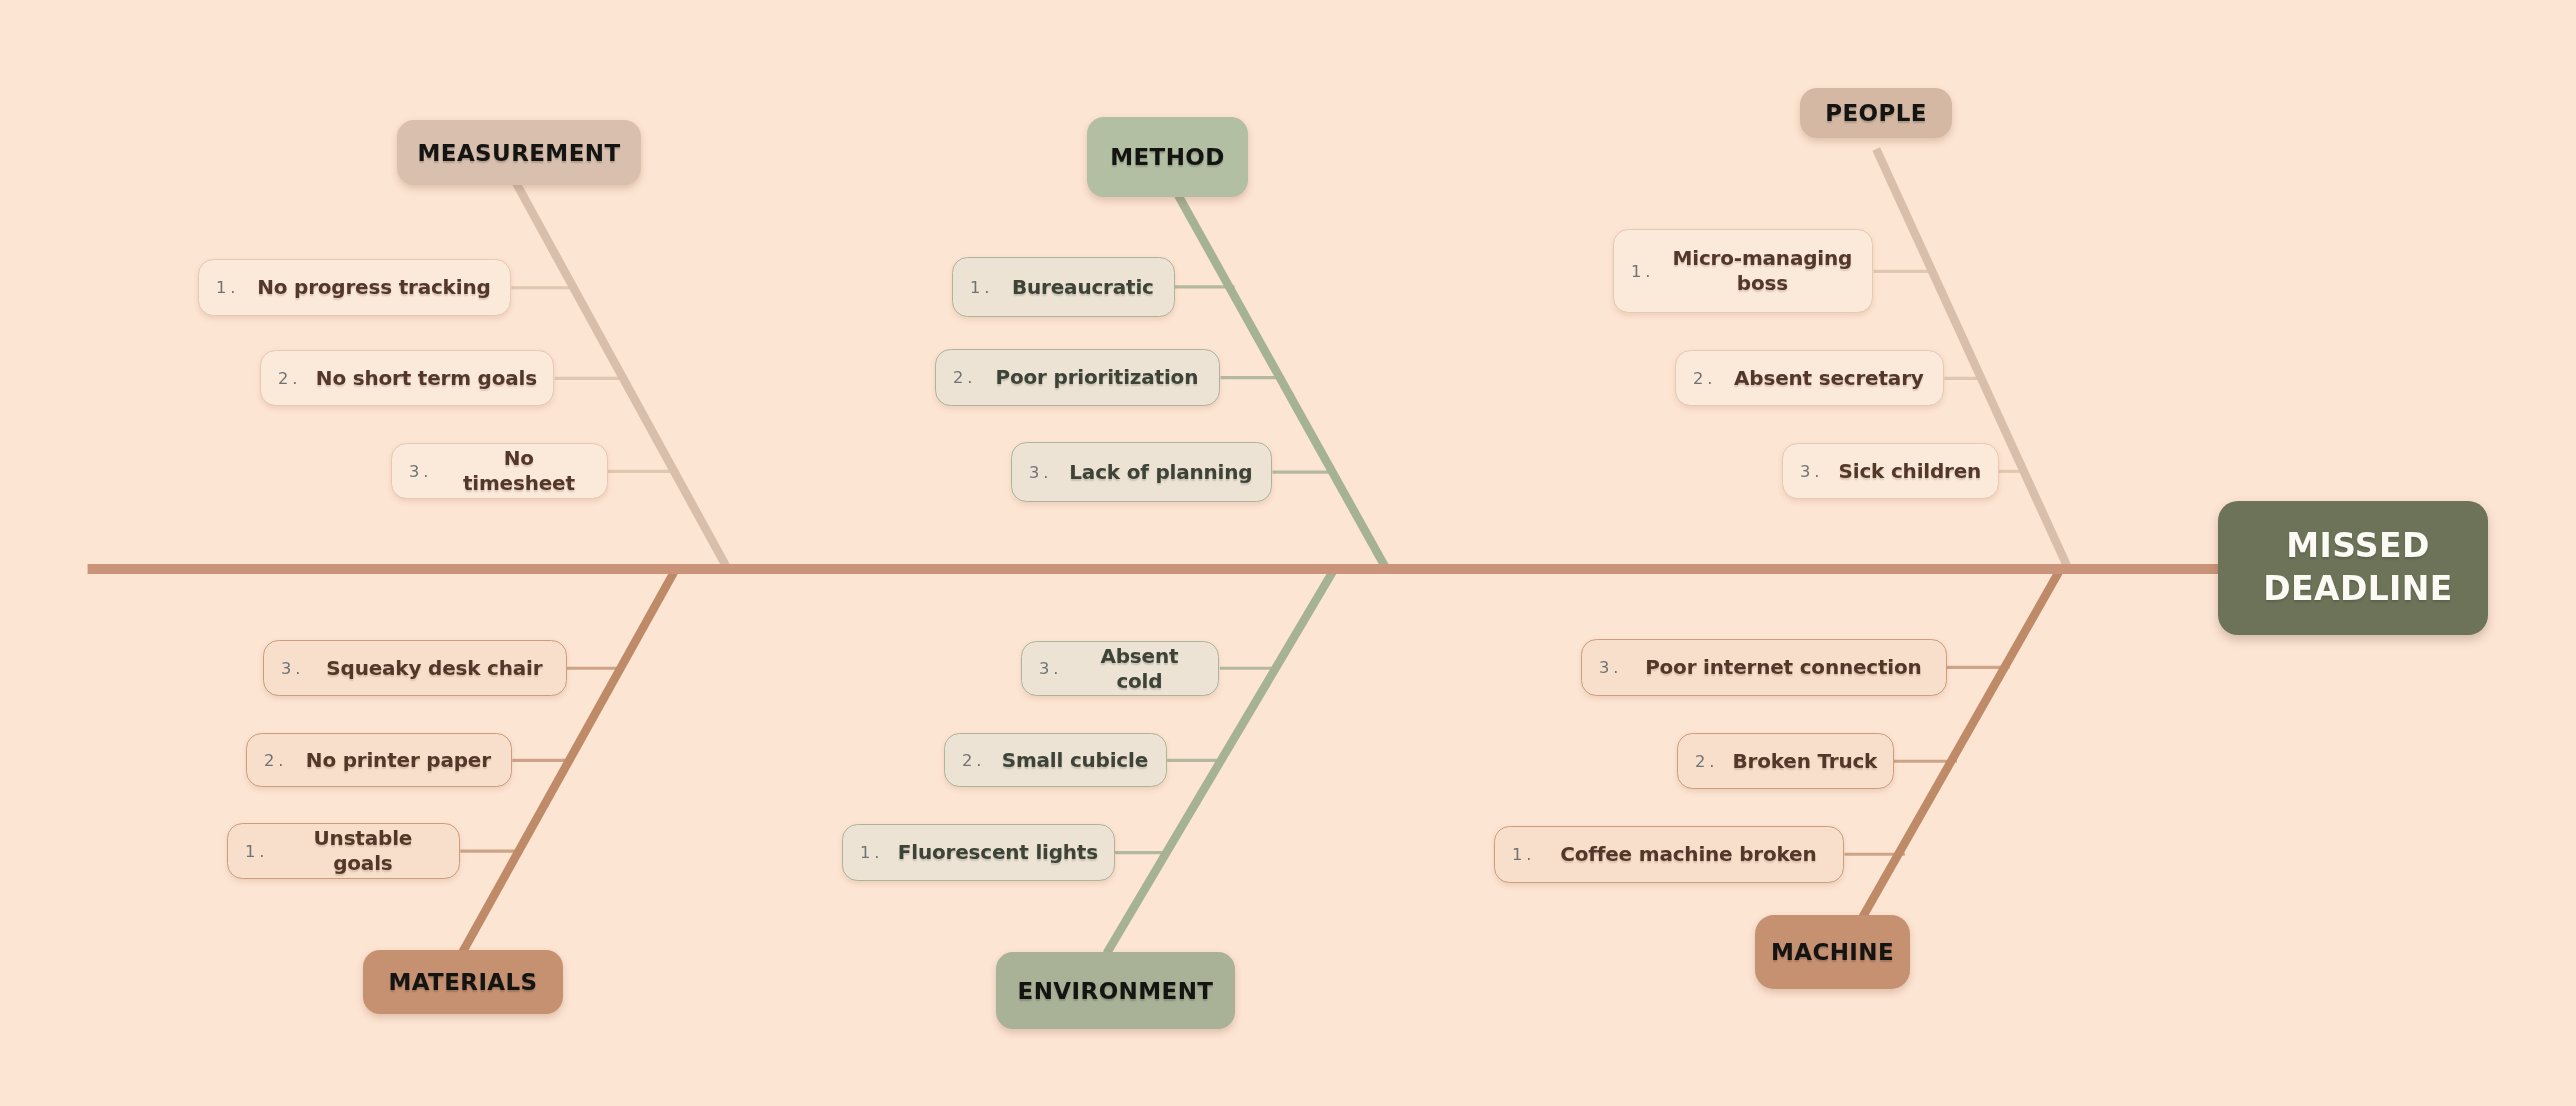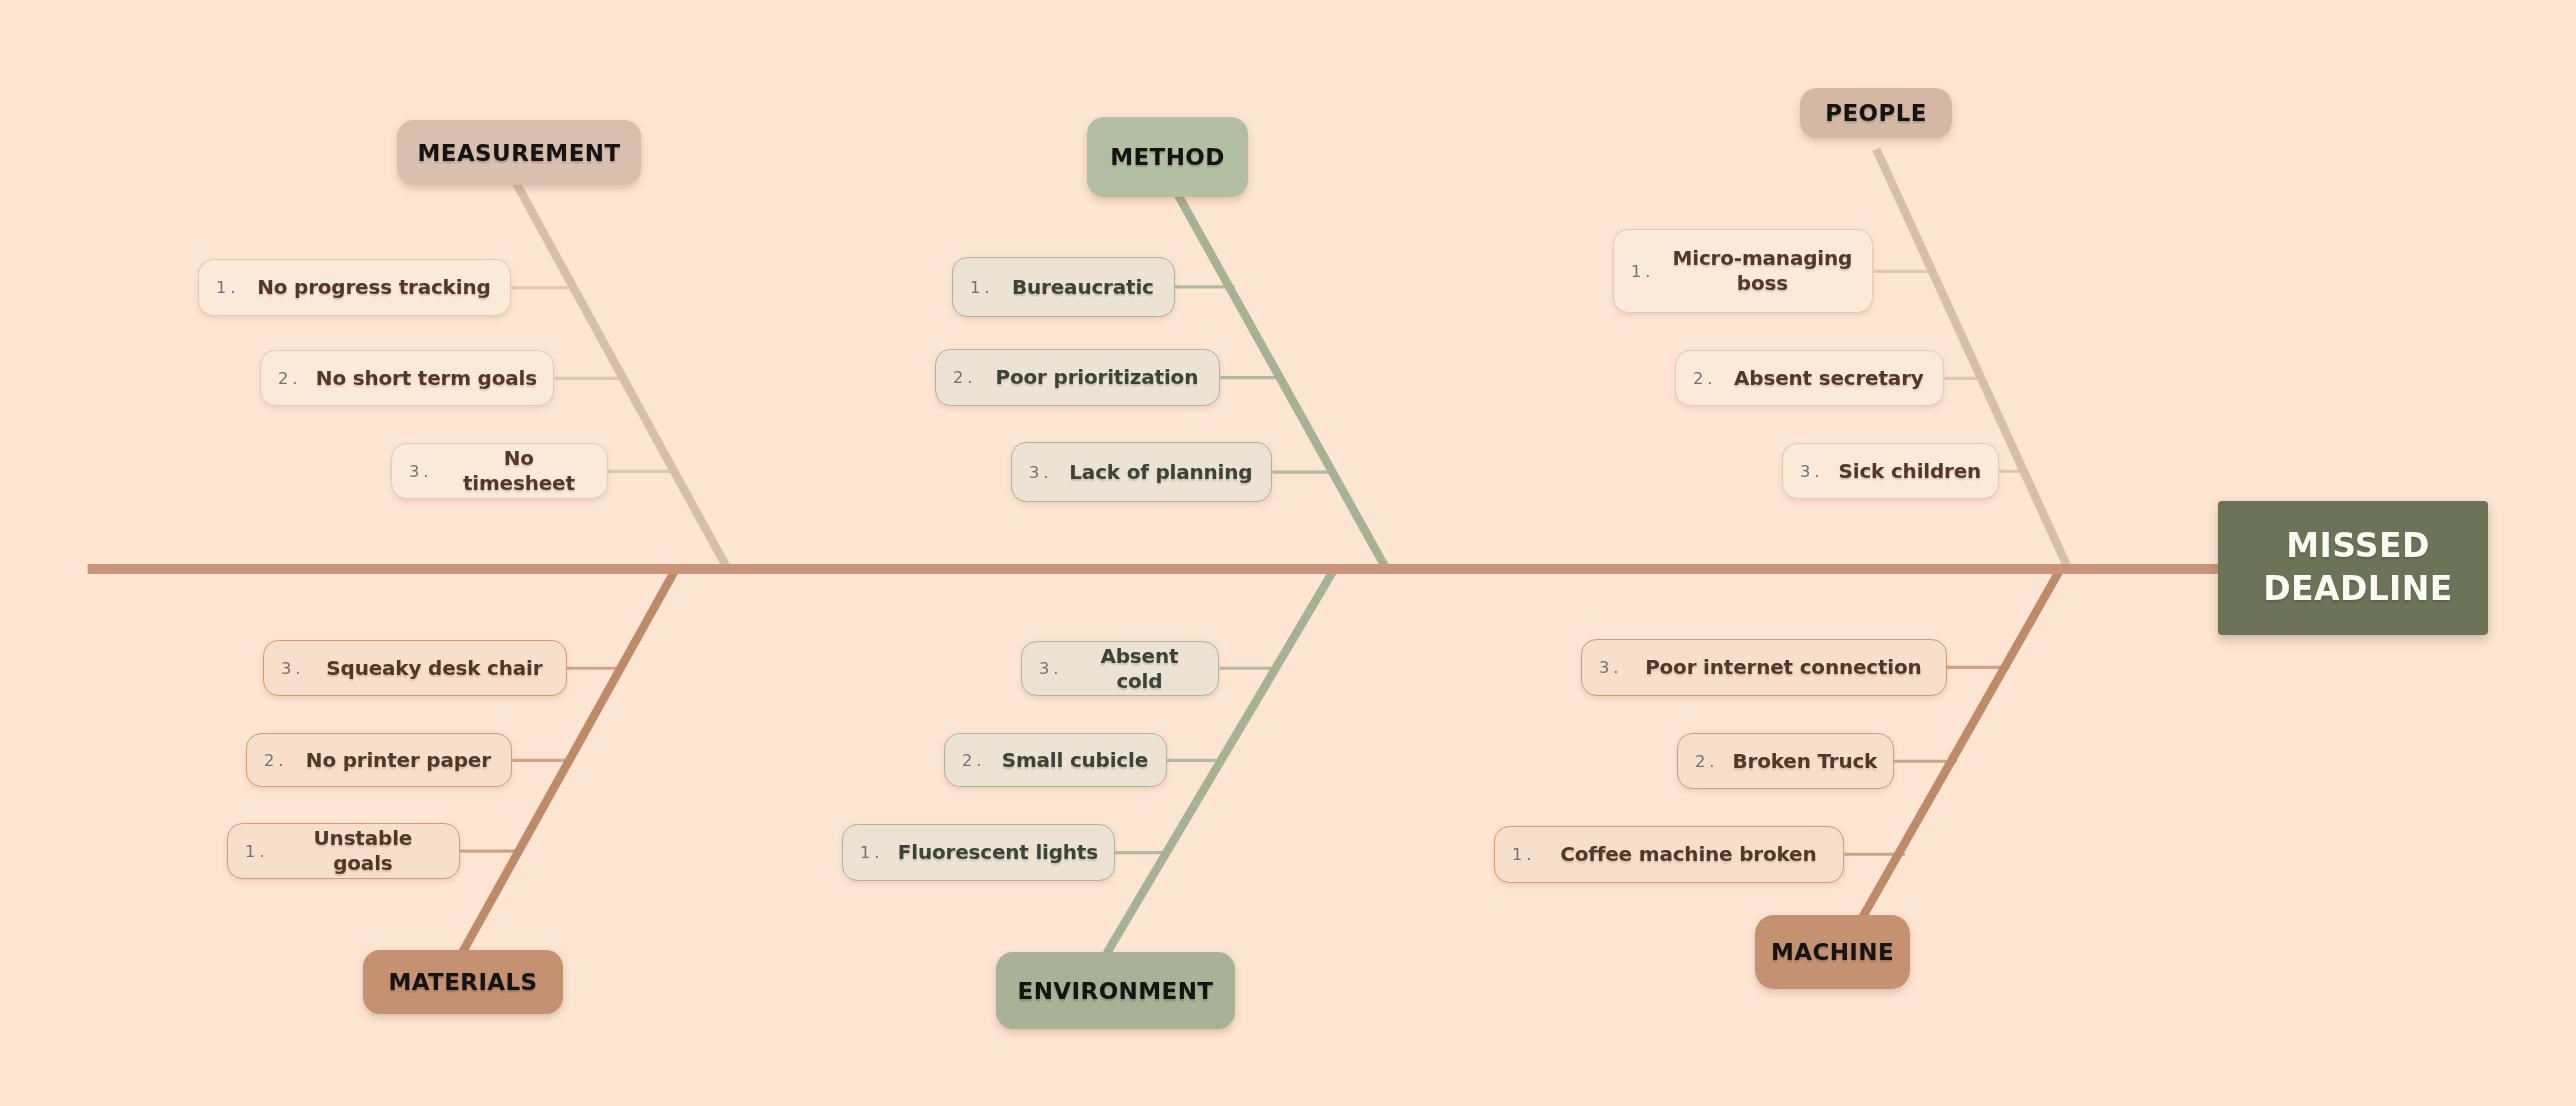--- a/index.html
+++ b/index.html
@@ -82,21 +82,21 @@
   }
   .cat-measurement{background:var(--cat-measurement);}
   .cat-method{background:var(--cat-method);}
   .cat-people{background:var(--cat-people);}
   .cat-materials{background:var(--cat-materials);}
   .cat-environment{background:var(--cat-environment);}
   .cat-machine{background:var(--cat-machine);}
 
   .effect{
     background:var(--effect-bg);
-    border-radius:4px;
+    border-radius:20px;
     box-shadow:0 4.6px 9.3px rgba(80,60,40,.25);
     padding-left:10px;
   }
   .effect .label{
     font-weight:700;font-size:33px;line-height:1.3;
     color:var(--effect-text);text-align:center;
     letter-spacing:0.4px;width:232px;
     text-shadow:0 1.5px 2.3px rgba(0,0,0,.15);
   }
 </style>

